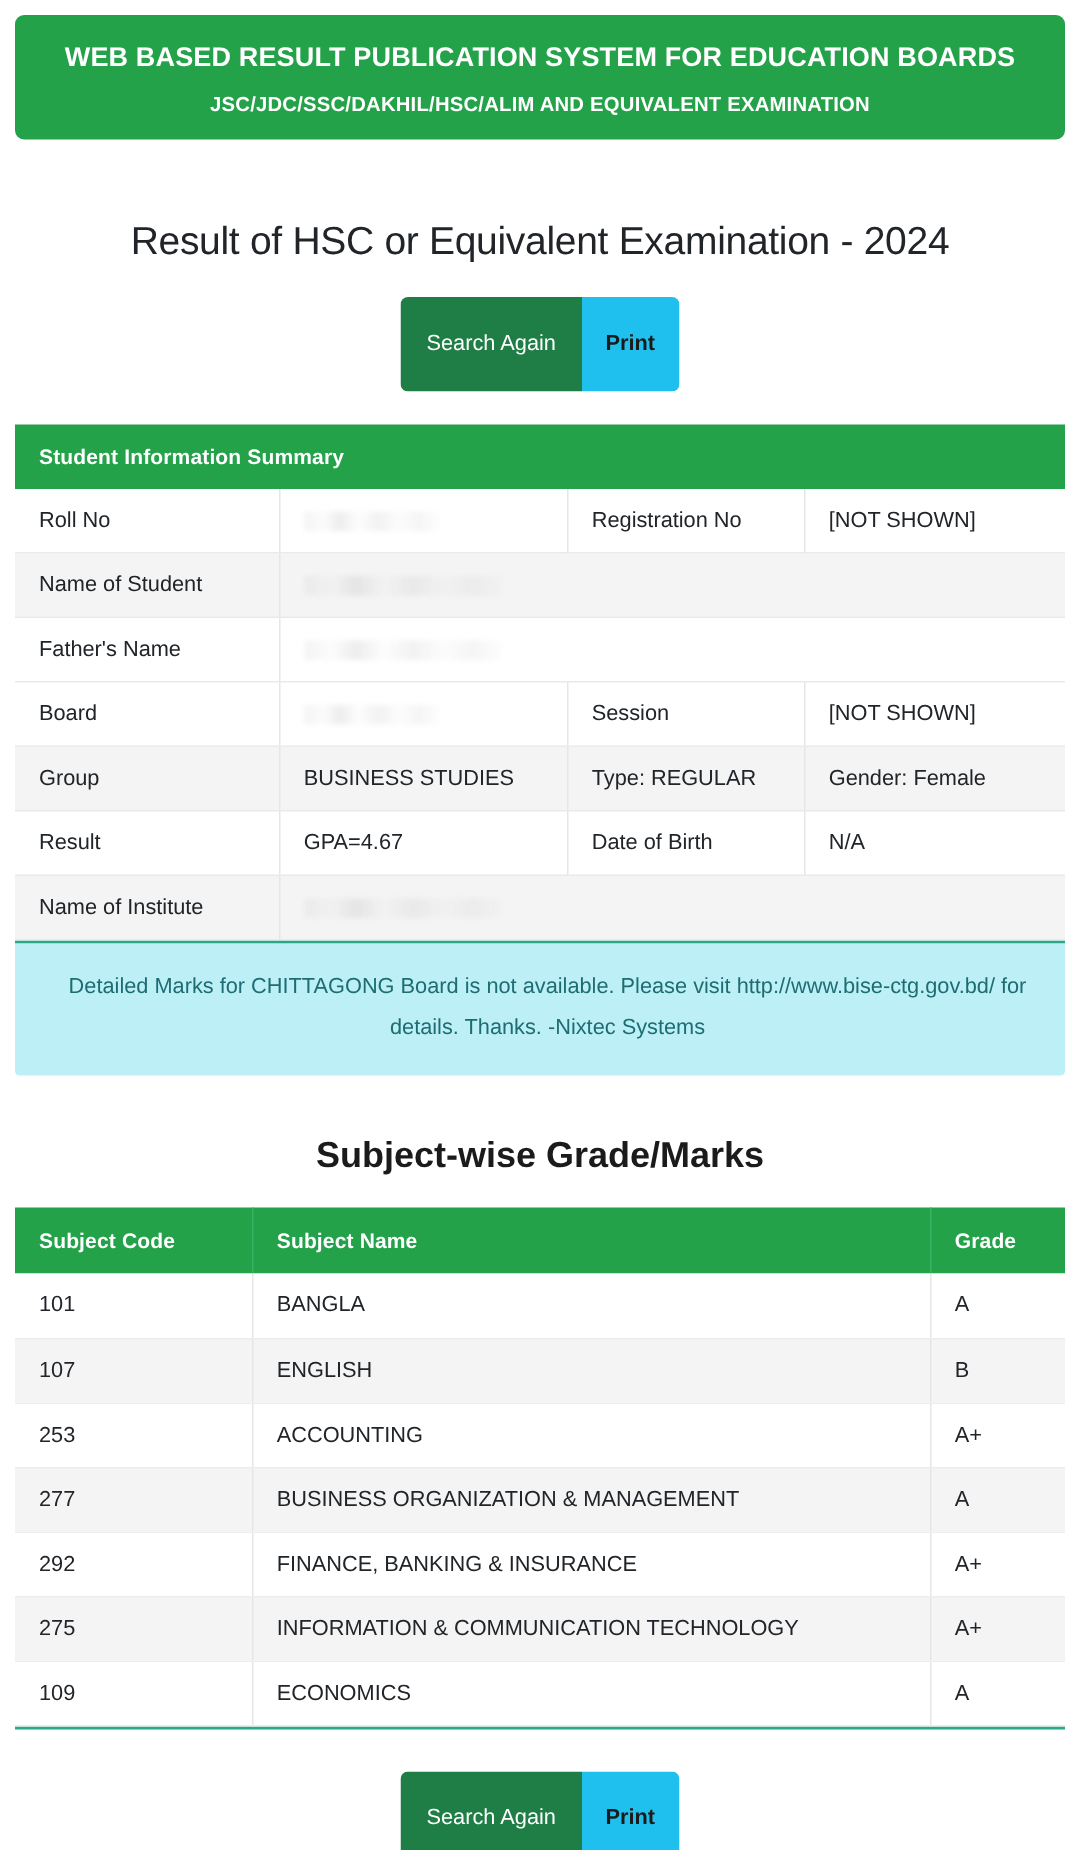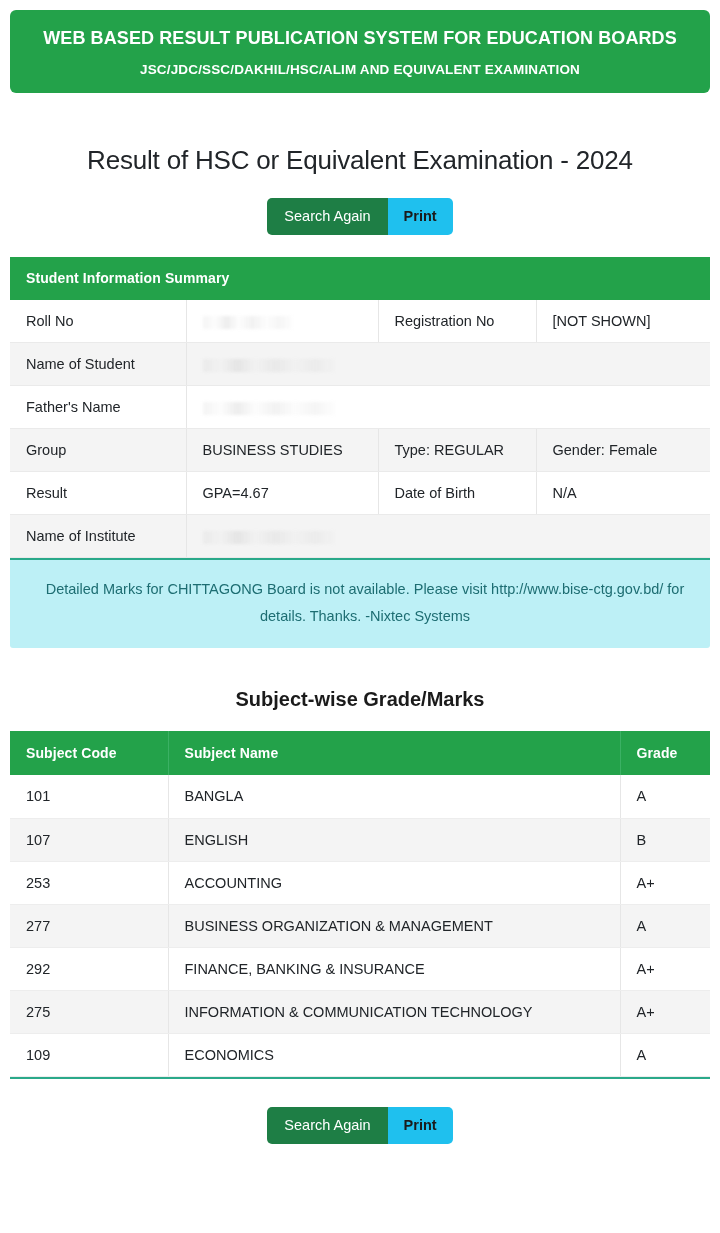--- a/index.html
+++ b/index.html
@@ -58,21 +58,21 @@
   }
   .btn-group {
     display: inline-flex;
     border-radius: 5px;
     overflow: hidden;
   }
   .btn {
     border: none;
     font-family: "Liberation Sans", sans-serif;
     font-size: 14.5px;
-    padding: 10px 17px;
+    padding: 23px 17px;
     cursor: pointer;
     line-height: 1.2;
   }
   .btn-search {
     background: #1e7e45;
     color: #ffffff;
   }
   .btn-print {
     background: #1fc0ee;
     color: #1b1b1b;
@@ -137,21 +137,21 @@
     text-align: center;
     font-size: 14.5px;
     line-height: 1.85;
     padding: 16px 16px 18px 26px;
     border-radius: 0 0 3px 3px;
   }
 
   
   .section-title {
     text-align: center;
-    font-size: 20px;
+    font-size: 24px;
     font-weight: bold;
     margin: 40px 0 0 0;
     color: #1b1b1b;
   }
   .grade-table-wrap {
     margin: 20px 10px 0 10px;
     border-bottom: 2px solid #2aa98a;
   }
   table.grades {
     width: 100%;
@@ -218,20 +218,26 @@
         <td class="col-label">Name of Student</td>
         <td colspan="3"><span class="redacted wide"></span></td>
       </tr>
 
       <tr class="plain">
         <td class="col-label">Father's Name</td>
         <td colspan="3"><span class="redacted wide"></span></td>
       </tr>
 
 
+      <tr class="plain">
+        <td class="col-label">Board</td>
+        <td class="col-val1"><span class="redacted"></span></td>
+        <td class="col-label2">Session</td>
+        <td>[NOT SHOWN]</td>
+      </tr>
 
       <tr class="alt">
         <td class="col-label">Group</td>
         <td class="col-val1">BUSINESS STUDIES</td>
         <td class="col-label2">Type: REGULAR</td>
         <td>Gender: Female</td>
       </tr>
 
       <tr class="plain">
         <td class="col-label">Result</td>

